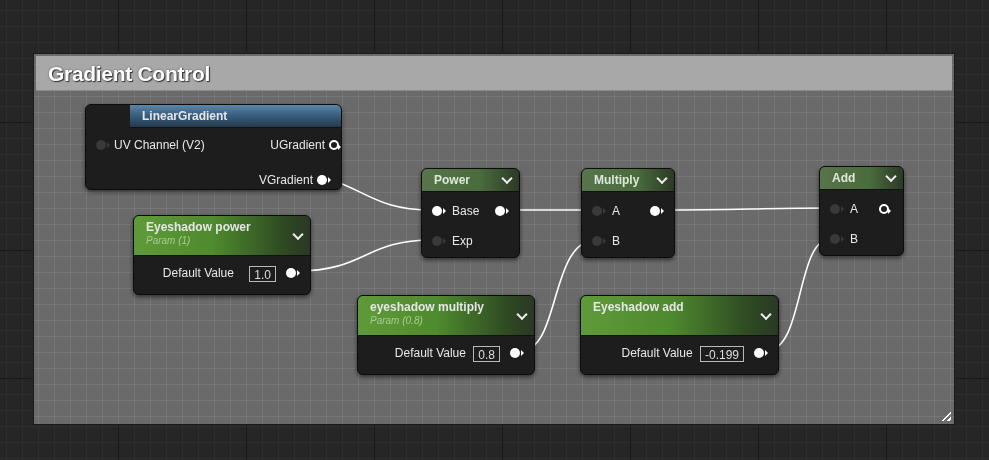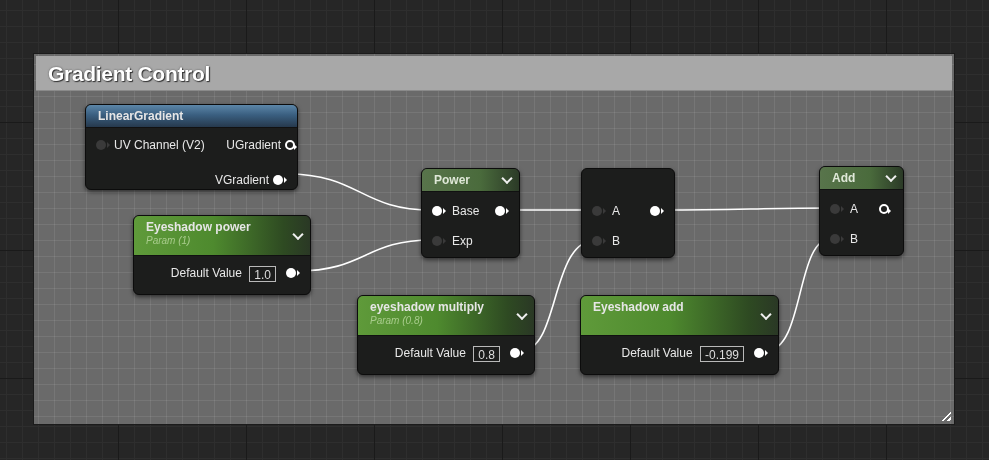--- a/index.html
+++ b/index.html
@@ -88,21 +88,21 @@
   <g fill="none" stroke="#ffffff" stroke-width="1.6">
     <path d="M287 174 C360 174 360 210 432 210"></path>
     <path d="M297 271 C365 271 365 240 432 240"></path>
     <path d="M510 210 L596 210"></path>
     <path d="M662 210 C740 210 760 208 832 208"></path>
     <path d="M521 351 C560 351 550 240 596 240"></path>
     <path d="M766 351 C805 351 795 238 832 238"></path>
   </g>
 </svg>
 
-<div class="node" style="left:85px;top:104px;width:211px;height:84px;">
+<div class="node" style="left:85px;top:104px;width:211px;height:84px;padding-left:44px;">
   <div class="node-header hdr-blue">
     <span>LinearGradient</span>
   </div>
   <div class="pinrow" style="left:10px;top:32px;">
     <span class="pin dark" style="left:0;top:3px;"></span>
     <span style="margin-left:18px;">UV Channel (V2)</span>
   </div>
   <div class="pinrow" style="right:0;top:32px;">
     <span style="margin-right:16px;">UGradient</span>
     <span class="pin hollow" style="right:2px;top:3px;"></span>
@@ -114,21 +114,21 @@
 </div>
 
 <div class="node" style="left:133px;top:215px;width:176px;height:78px;">
   <div class="node-header hdr-param">
     <div>Eyeshadow power</div>
     <div class="param-sub">Param (1)</div>
     <span class="chev"></span>
   </div>
   <div class="pinrow" style="right:12px;top:49px;">
     <span>Default Value</span>
-    <span class="valbox" style="margin-left:4px;margin-right:22px;">1.0</span>
+    <span class="valbox" style="margin-left:12px;margin-right:22px;">1.0</span>
     <span class="pin filled" style="right:2px;top:3px;"></span>
   </div>
 </div>
 
 <div class="node" style="left:421px;top:168px;width:97px;height:88px;">
   <div class="node-header hdr-green-small">
     <span>Power</span>
     <span class="chev"></span>
   </div>
   <div class="pinrow" style="left:10px;top:34px;">
@@ -136,20 +136,24 @@
     <span style="margin-left:20px;margin-top:24px;">Base</span>
   </div>
   <span class="pin filled" style="left:73px;top:37px;"></span>
   <div class="pinrow" style="left:10px;top:64px;">
     <span class="pin dark" style="left:0;top:3px;"></span>
     <span style="margin-left:20px;">Exp</span>
   </div>
 </div>
 
 <div class="node" style="left:581px;top:168px;width:92px;height:88px;">
+  <div class="node-header hdr-green-small">
+    <span>Multiply</span>
+    <span class="chev"></span>
+  </div>
   <div class="pinrow" style="left:10px;top:34px;">
     <span class="pin dark" style="left:0;top:3px;"></span>
     <span style="margin-left:20px;">A</span>
   </div>
   <span class="pin filled" style="left:68px;top:37px;"></span>
   <div class="pinrow" style="left:10px;top:64px;">
     <span class="pin dark" style="left:0;top:3px;"></span>
     <span style="margin-left:20px;">B</span>
   </div>
 </div>

